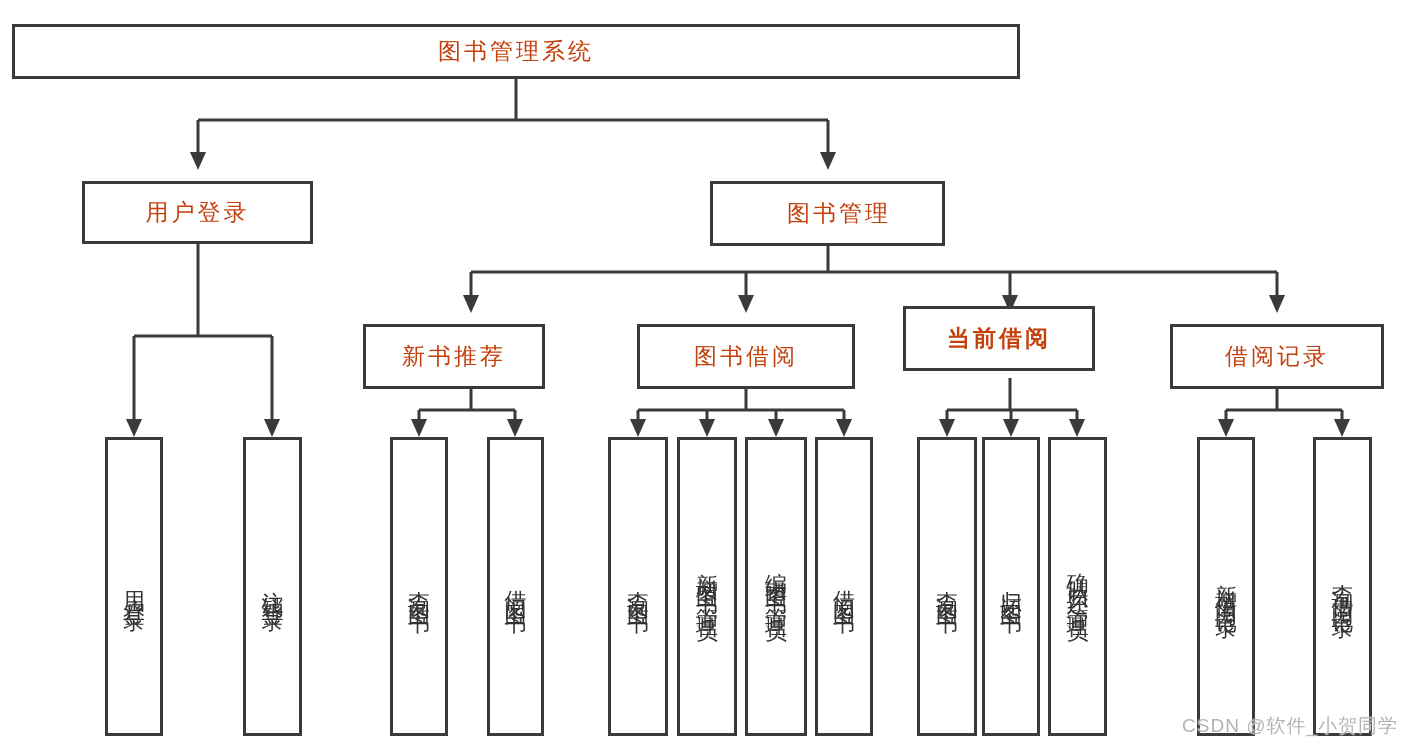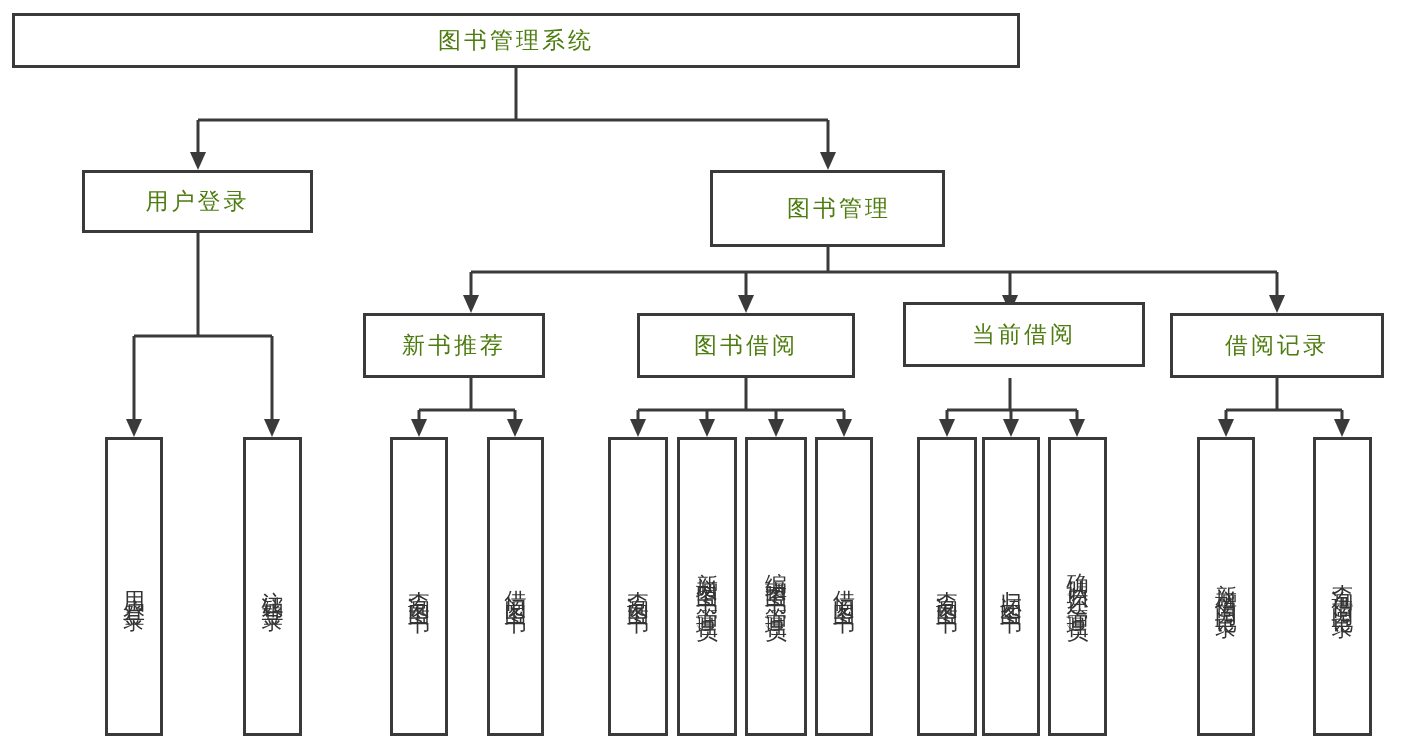--- a/index.html
+++ b/index.html
@@ -23,24 +23,25 @@
   }
   .connectors polygon { fill: #3a3a3a; }
   .hbox {
     position: absolute;
     box-sizing: border-box;
     border: 3px solid #3a3a3a;
     background: #ffffff;
     display: flex;
     align-items: center;
     justify-content: center;
-    color: #4d7c0f;
+    color: #c2410c;
     font-size: 23px;
     letter-spacing: 3px;
     white-space: nowrap;
+    margin-top: 11px;
   }
   .vbox {
     position: absolute;
     box-sizing: border-box;
     border: 3px solid #3a3a3a;
     background: #ffffff;
     top: 437px;
     height: 299px;
     display: flex;
     align-items: center;
@@ -102,31 +103,31 @@
     <polygon points="1334,419 1350,419 1342,437"></polygon>
   </svg>
 
   <div class="hbox" style="left:12px; top:13px; width:1008px; height:55px;">
     <span>图书管理系统</span>
   </div>
 
   <div class="hbox" style="left:82px; top:170px; width:231px; height:63px;">
     <span>用户登录</span>
   </div>
-  <div class="hbox" style="left:710px; top:170px; width:235px; height:77px;padding-left:23px;">
+  <div class="hbox" style="left:710px; top:170px; width:235px; height:65px;padding-left:23px;">
     <span>图书管理</span>
   </div>
 
   <div class="hbox" style="left:363px; top:313px; width:182px; height:65px;">
     <span>新书推荐</span>
   </div>
   <div class="hbox" style="left:637px; top:313px; width:218px; height:65px;text-align:center;">
     <span>图书借阅</span>
   </div>
-  <div class="hbox" style="left:903px; top:302px; width:242px; height:65px;">
+  <div class="hbox" style="left:903px; top:295px; width:192px; height:65px;font-weight:bold;">
     <span>当前借阅</span>
   </div>
   <div class="hbox" style="left:1170px; top:313px; width:214px; height:65px;">
     <span>借阅记录</span>
   </div>
 
   <div class="vbox" style="left:105px; width:58px;">
     <span>用户登录</span>
   </div>
   <div class="vbox" style="left:243px; width:59px;">
@@ -163,13 +164,14 @@
     <span>确认归还（管理员）</span>
   </div>
 
   <div class="vbox" style="left:1197px; width:58px;">
     <span>新增借阅记录</span>
   </div>
   <div class="vbox" style="left:1313px; width:59px;">
     <span>查询借阅记录</span>
   </div>
 
+  <div class="watermark">CSDN @软件_小贺同学</div>
 </div>
 
 </body></html>

